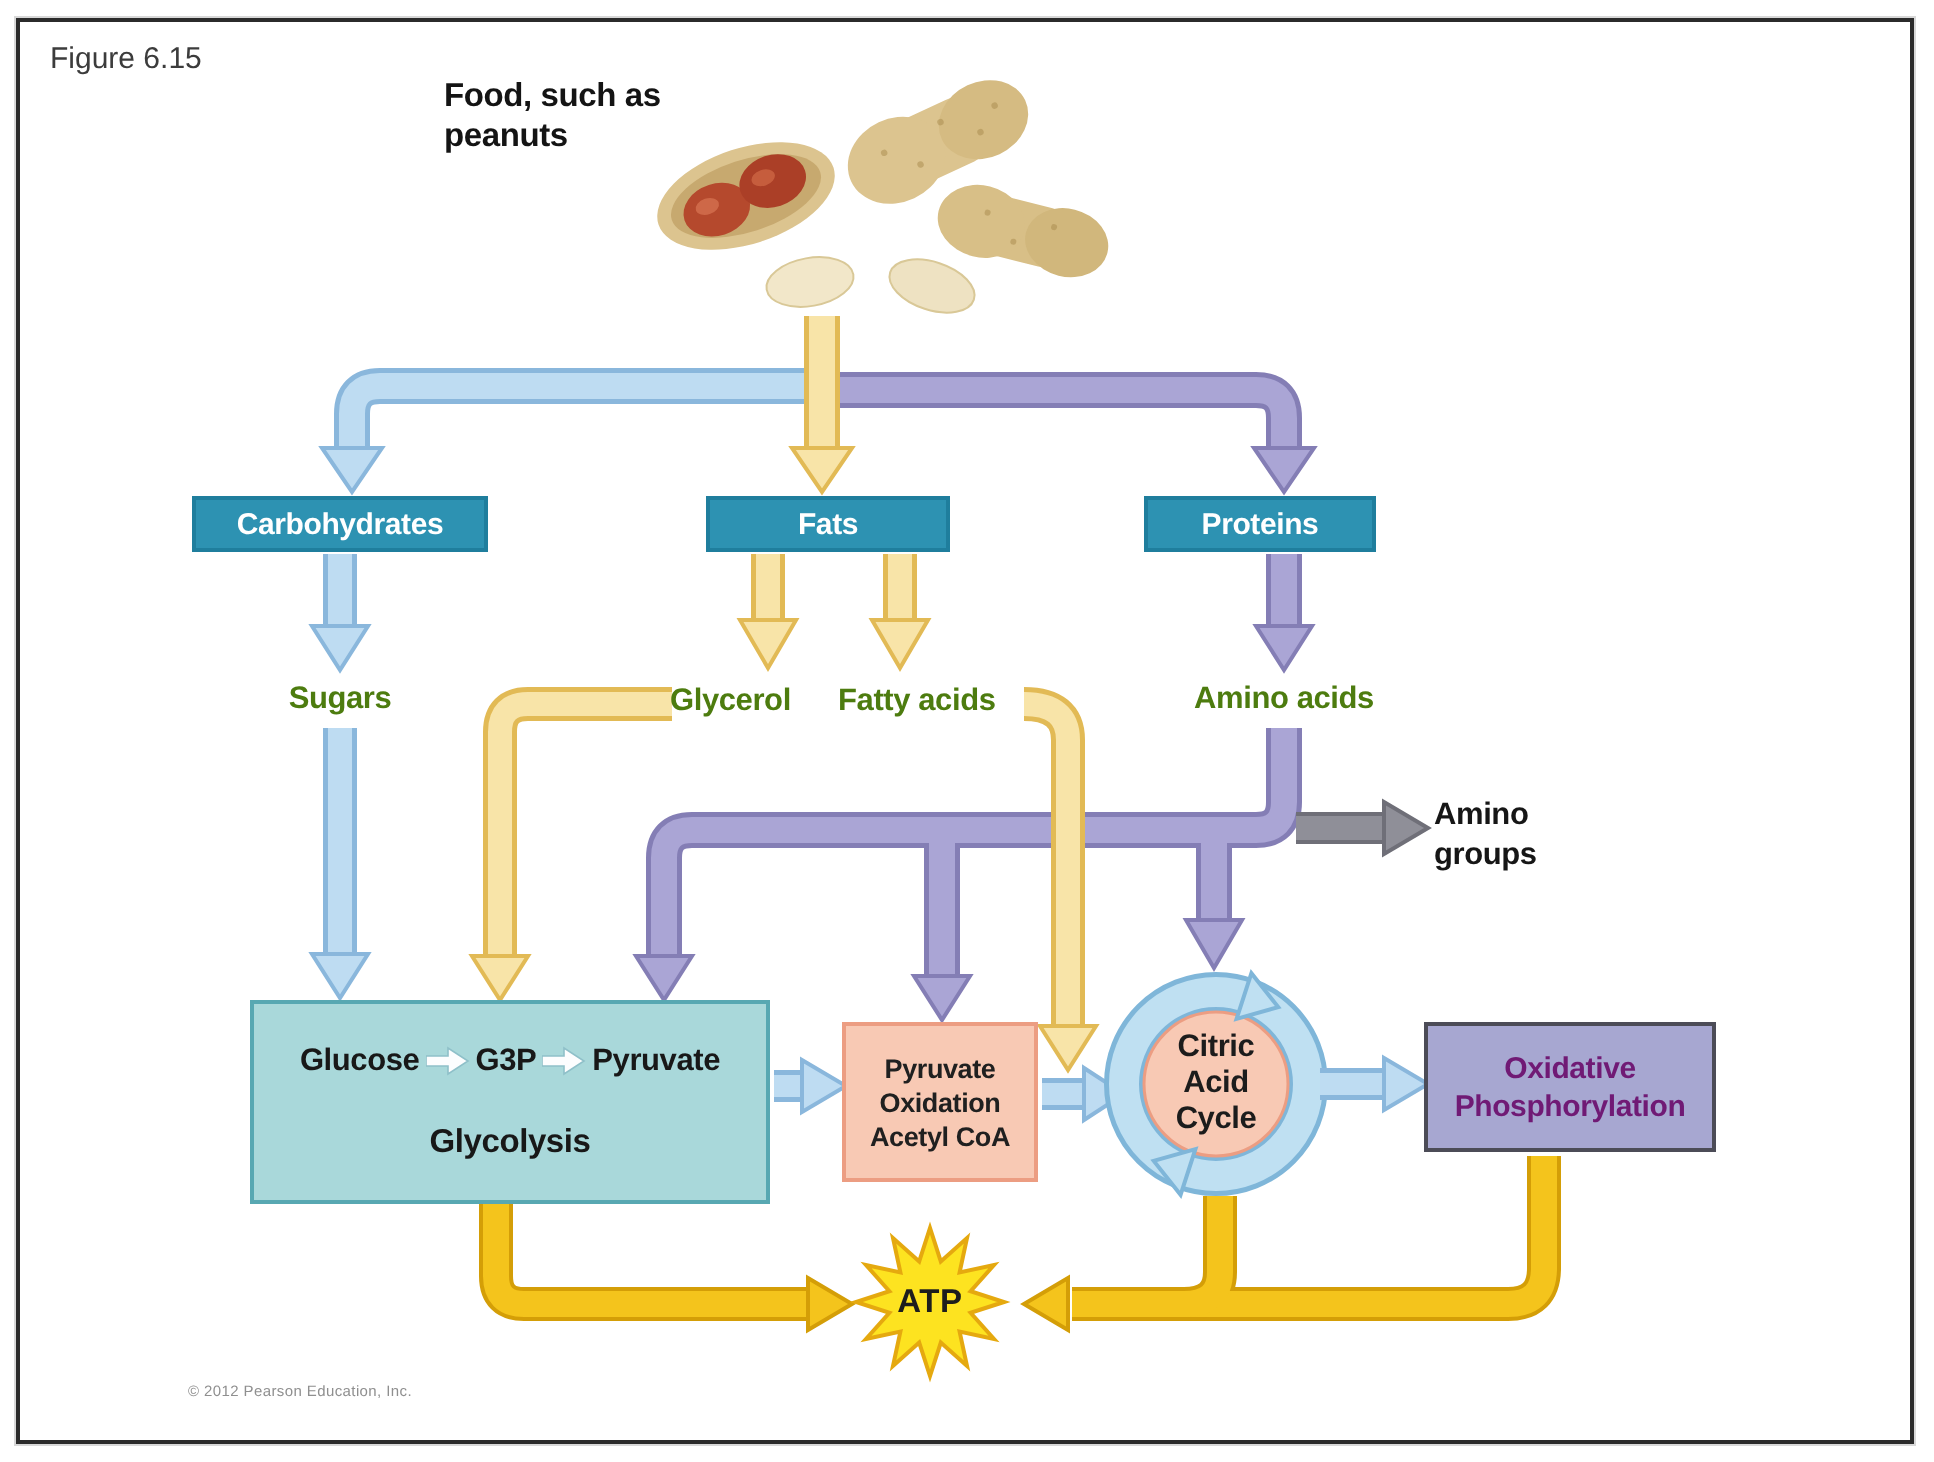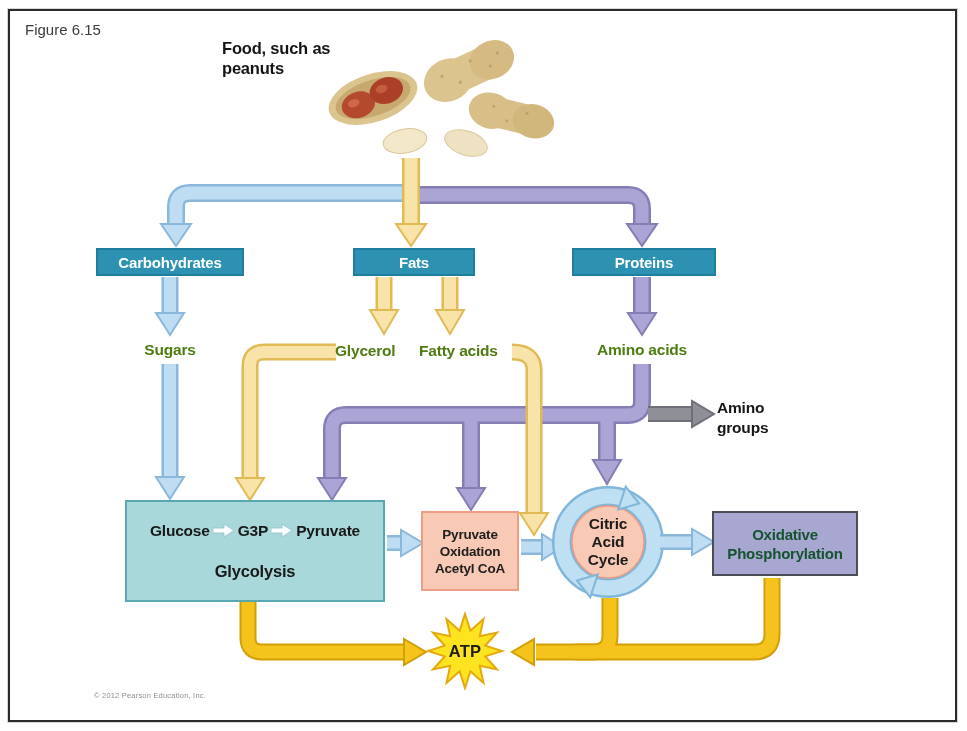--- a/index.html
+++ b/index.html
@@ -24,21 +24,21 @@
            display:flex;flex-direction:column;align-items:center;justify-content:center;gap:2px;}
   .glycrow{display:flex;align-items:center;gap:3px;font-weight:bold;font-size:15.5px;color:#181818;letter-spacing:-.2px;}
   .glyctitle{font-weight:bold;font-size:16.5px;color:#181818;letter-spacing:-.2px;margin-top:20px;}
   .pyroxbox{position:absolute;left:421px;top:511px;width:98px;height:80px;box-sizing:border-box;
             background:var(--pink-fill);border:2px solid var(--pink-edge);
             display:flex;flex-direction:column;align-items:center;justify-content:center;
             font-weight:bold;font-size:13.5px;color:#202020;line-height:17px;letter-spacing:-.2px;}
   .oxphosbox{position:absolute;left:712px;top:511px;width:146px;height:65px;box-sizing:border-box;
              background:var(--lavender-fill);border:2px solid var(--lavender-edge);
              display:flex;flex-direction:column;align-items:center;justify-content:center;
-             font-weight:bold;font-size:15px;color:#14532d;line-height:19px;letter-spacing:-.2px;}
+             font-weight:bold;font-size:15px;color:#701a75;line-height:19px;letter-spacing:-.2px;}
   .citrictext{position:absolute;left:563px;top:515px;width:90px;text-align:center;
               font-weight:bold;font-size:15.5px;color:#1c1c1c;line-height:18px;letter-spacing:-.2px;}
   .atptext{position:absolute;left:438px;top:642px;width:54px;text-align:center;
            font-weight:bold;font-size:16.5px;color:#1d1d1d;letter-spacing:.3px;}
   .aminogroups{position:absolute;left:717px;top:398px;font-weight:bold;font-size:15.5px;
                color:#161616;line-height:20px;letter-spacing:-.2px;}
   
   .ln{fill:none;stroke-linecap:butt;stroke-linejoin:round;}
   .eBlue{stroke:var(--blue-edge);}   .cBlue{stroke:var(--blue-fill);}
   .hBlue{fill:var(--blue-fill);stroke:var(--blue-edge);stroke-width:2px;}
@@ -194,21 +194,21 @@
     <div>Food, such as</div>
     <div>peanuts</div>
   </div>
 
   <div class="tealbox" style="left:96px;top:248px;width:148px;height:28px;">
     <span>Carbohydrates</span>
   </div>
   <div class="tealbox" style="left:353px;top:248px;width:122px;height:28px;">
     <span>Fats</span>
   </div>
-  <div class="tealbox" style="left:572px;top:248px;width:144px;height:28px;">
+  <div class="tealbox" style="left:572px;top:248px;width:116px;height:28px;">
     <span>Proteins</span>
   </div>
 
   <div class="lbl center" style="left:130px;top:341px;width:80px;">Sugars</div>
   <div class="lbl" style="left:335px;top:342px;">Glycerol</div>
   <div class="lbl" style="left:419px;top:342px;">Fatty acids</div>
   <div class="lbl center" style="left:589px;top:341px;width:106px;">Amino acids</div>
 
   <div class="aminogroups">
     <div>Amino</div>

